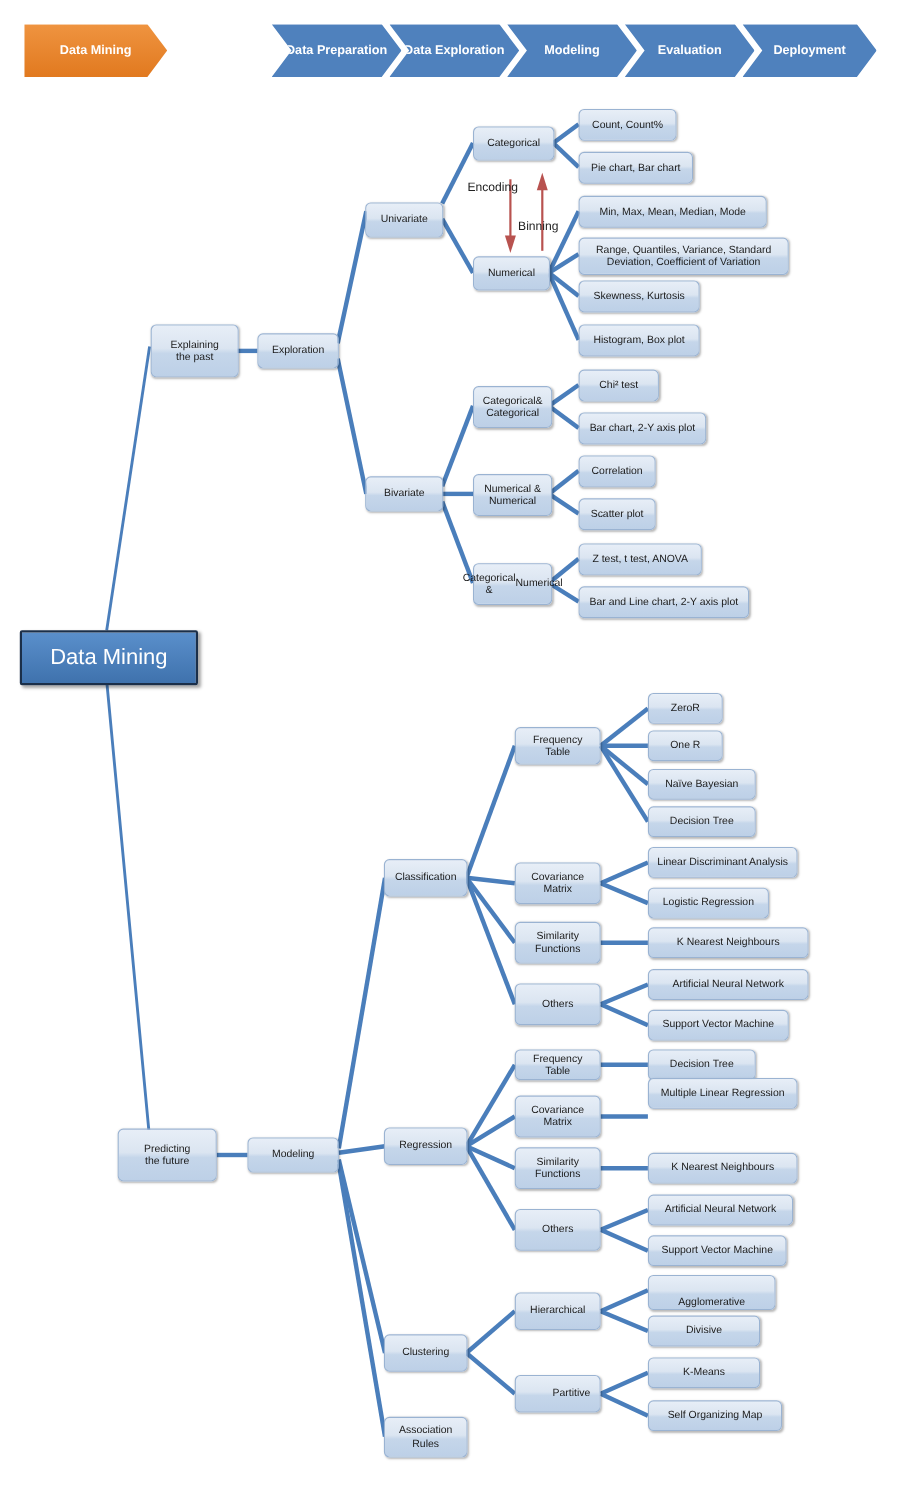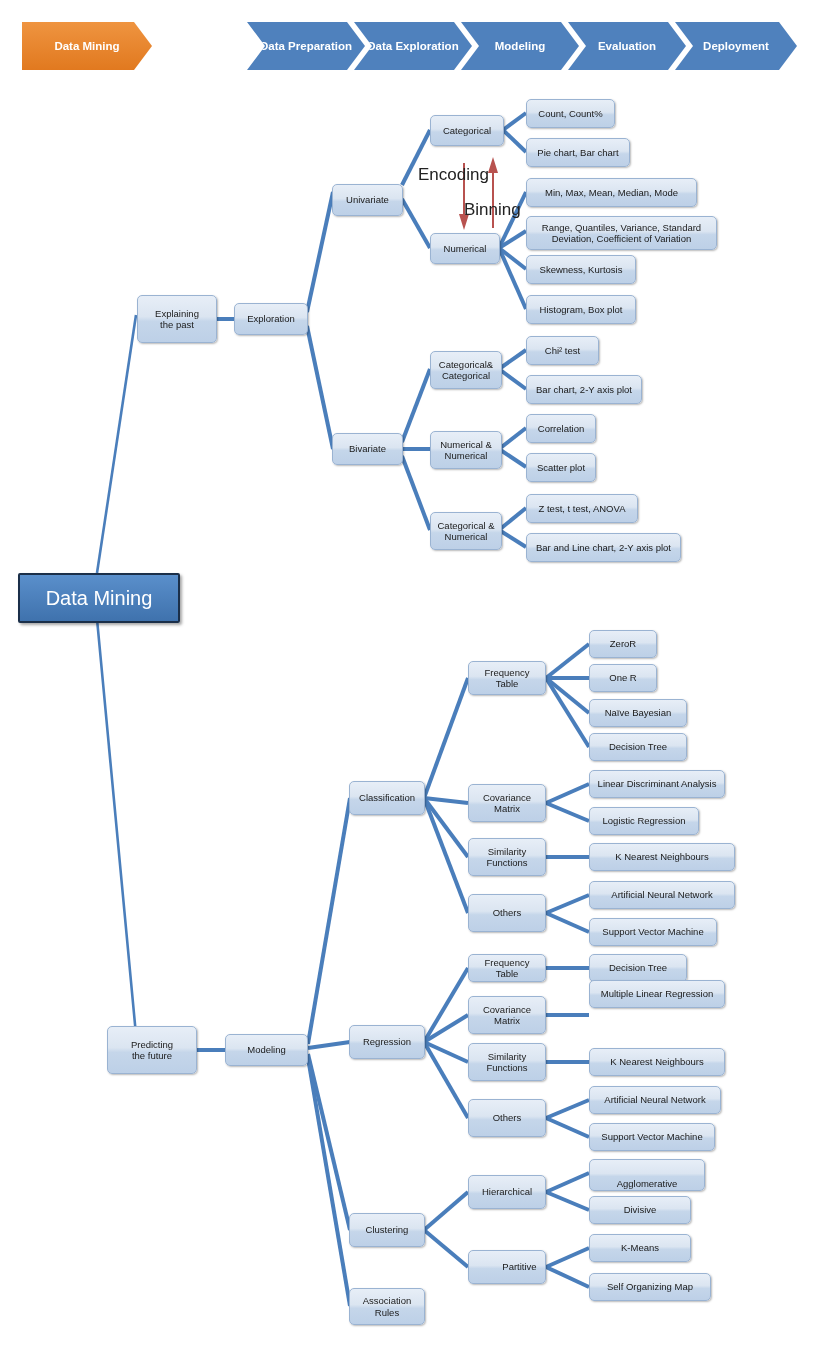--- a/index.html
+++ b/index.html
@@ -33,21 +33,21 @@
        display:flex;align-items:center;justify-content:center;
        color:#ffffff;font-size:20px;z-index:6;}
 
   
   #links{position:absolute;left:0;top:0;width:817px;height:1353px;z-index:1;}
   .lnk{stroke:#4a7ebb;stroke-width:4;fill:none;stroke-linecap:butt;}
   .lnk-thin{stroke:#4a7ebb;stroke-width:2.6;fill:none;}
   .arr{stroke:#b8524f;stroke-width:2;fill:none;}
   .arrhead{fill:#b8524f;}
 
-  .annot{position:absolute;font-size:17px;color:#222;z-index:6;}
+  .annot{position:absolute;font-size:11px;color:#222;z-index:6;margin-left:7px;}
 </style>
 </head>
 <body>
 
 <div id="process-bar">
   <div class="chev chev-orange first" style="left:22px;width:130px;">
     <span>Data Mining</span>
   </div>
   <div class="chev chev-blue" style="left:247px;width:118px;">
     <span>Data Preparation</span>
@@ -199,21 +199,21 @@
 </div>
 
 <div class="node" style="left:430px;top:351px;width:72px;height:38px;flex-direction:column;">
   <span>Categorical&amp;</span>
   <span>Categorical</span>
 </div>
 <div class="node" style="left:430px;top:431px;width:72px;height:38px;flex-direction:column;">
   <span>Numerical &amp;</span>
   <span>Numerical</span>
 </div>
-<div class="node" style="left:430px;top:512px;width:72px;height:38px;flex-direction:column;">
+<div class="node" style="left:430px;top:512px;width:72px;height:38px;flex-direction:row;">
   <span>Categorical &amp;</span>
   <span>Numerical</span>
 </div>
 
 <div class="node" style="left:526px;top:336px;width:73px;height:29px;">
   <span>Chi² test</span>
 </div>
 <div class="node" style="left:526px;top:375px;width:116px;height:29px;">
   <span>Bar chart, 2-Y axis plot</span>
 </div>

